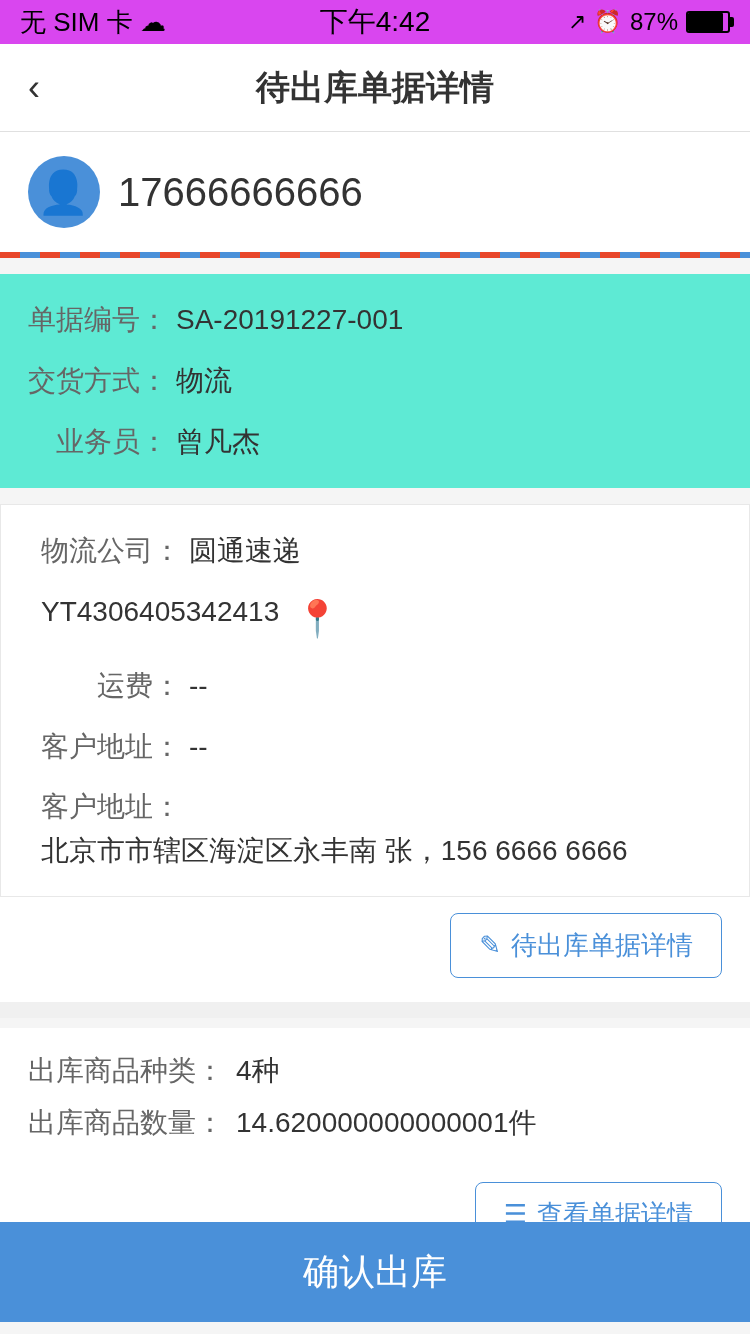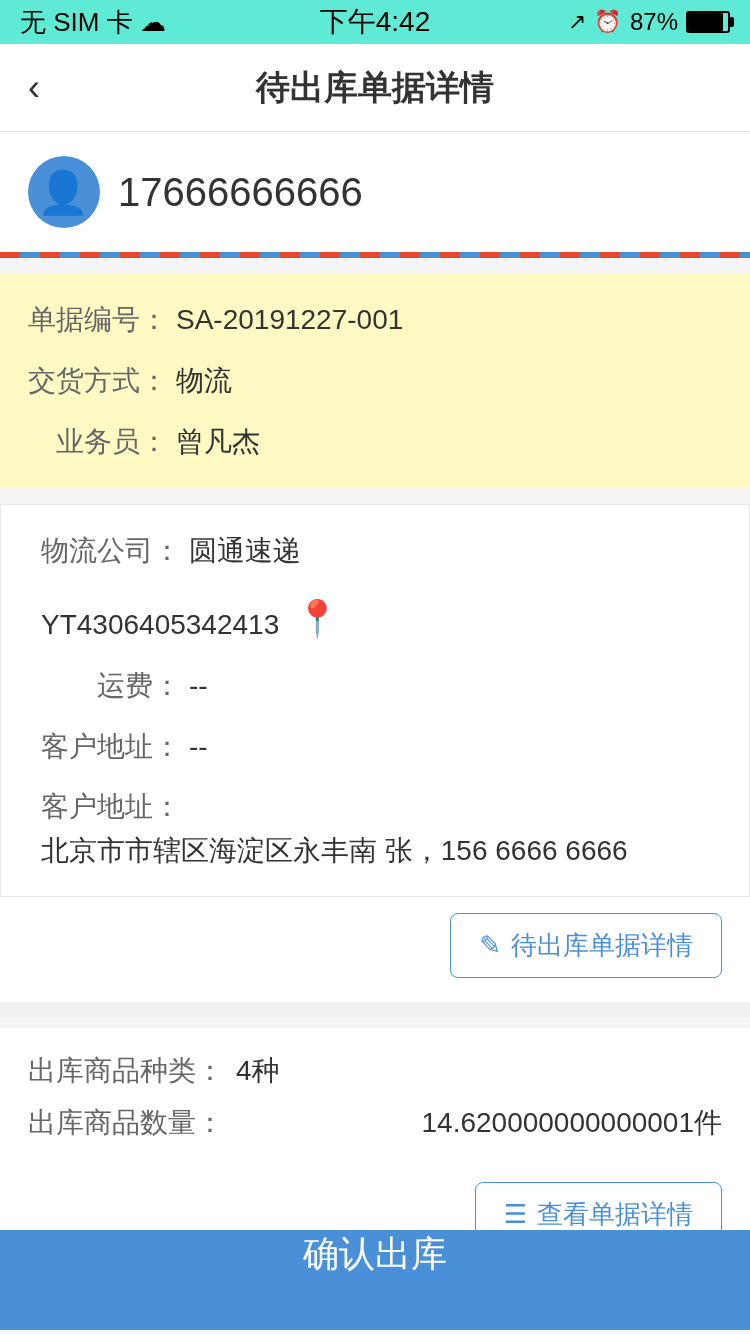--- a/index.html
+++ b/index.html
@@ -10,21 +10,21 @@
       width: 750px;
       min-height: 1334px;
       position: relative;
       overflow-x: hidden;
     }
 
     
     .status-bar {
       width: 750px;
       height: 44px;
-      background: #5eead4;
+      background: #d946ef;
       display: flex;
       align-items: center;
       justify-content: space-between;
       padding: 0 20px;
       font-size: 28px;
     }
     .status-left {
       font-size: 26px;
       color: #000;
       display: flex;
@@ -138,21 +138,21 @@
         90deg,
         #e8472a 0px,
         #e8472a 20px,
         #4a90d9 20px,
         #4a90d9 40px
       );
     }
 
     
     .info-card {
-      background: #fef9c3;
+      background: #5eead4;
       margin: 16px 0 0 0;
       padding: 24px 28px;
     }
     .info-row {
       display: flex;
       align-items: flex-start;
       margin-bottom: 16px;
       font-size: 28px;
       color: #333;
       line-height: 1.6;
@@ -197,21 +197,21 @@
       text-align: right;
       flex-shrink: 0;
       margin-right: 8px;
     }
     .logistics-value {
       color: #333;
       flex: 1;
     }
     .tracking-row {
       display: flex;
-      align-items: flex-end;
+      align-items: flex-start;
     }
     .location-icon {
       margin-left: 16px;
       color: #4a90d9;
       font-size: 36px;
     }
     .address-value {
       color: #333;
       flex: 1;
       line-height: 1.5;
@@ -250,21 +250,20 @@
       margin-top: 10px;
     }
     .goods-row {
       display: flex;
       align-items: center;
       margin-bottom: 14px;
       font-size: 28px;
     }
     .goods-row:last-of-type {
       margin-bottom: 0;
-      justify-content: space-between;
     }
     .goods-label {
       color: #666;
       min-width: 200px;
       margin-right: 8px;
     }
     .goods-value {
       color: #333;
     }
 
@@ -284,27 +283,27 @@
       font-size: 26px;
       display: flex;
       align-items: center;
       gap: 10px;
       cursor: pointer;
     }
 
     
     .bottom-bar {
       position: fixed;
-      bottom: 4px;
+      bottom: 12px;
       left: 0;
       width: 750px;
       background: #4a90d9;
       height: 100px;
       display: flex;
-      align-items: flex-start;
+      align-items: center;
       justify-content: center;
       cursor: pointer;
     }
     .confirm-btn-text {
       font-size: 36px;
       color: #fff;
       font-weight: 500;
     }
   </style>
 </head>

